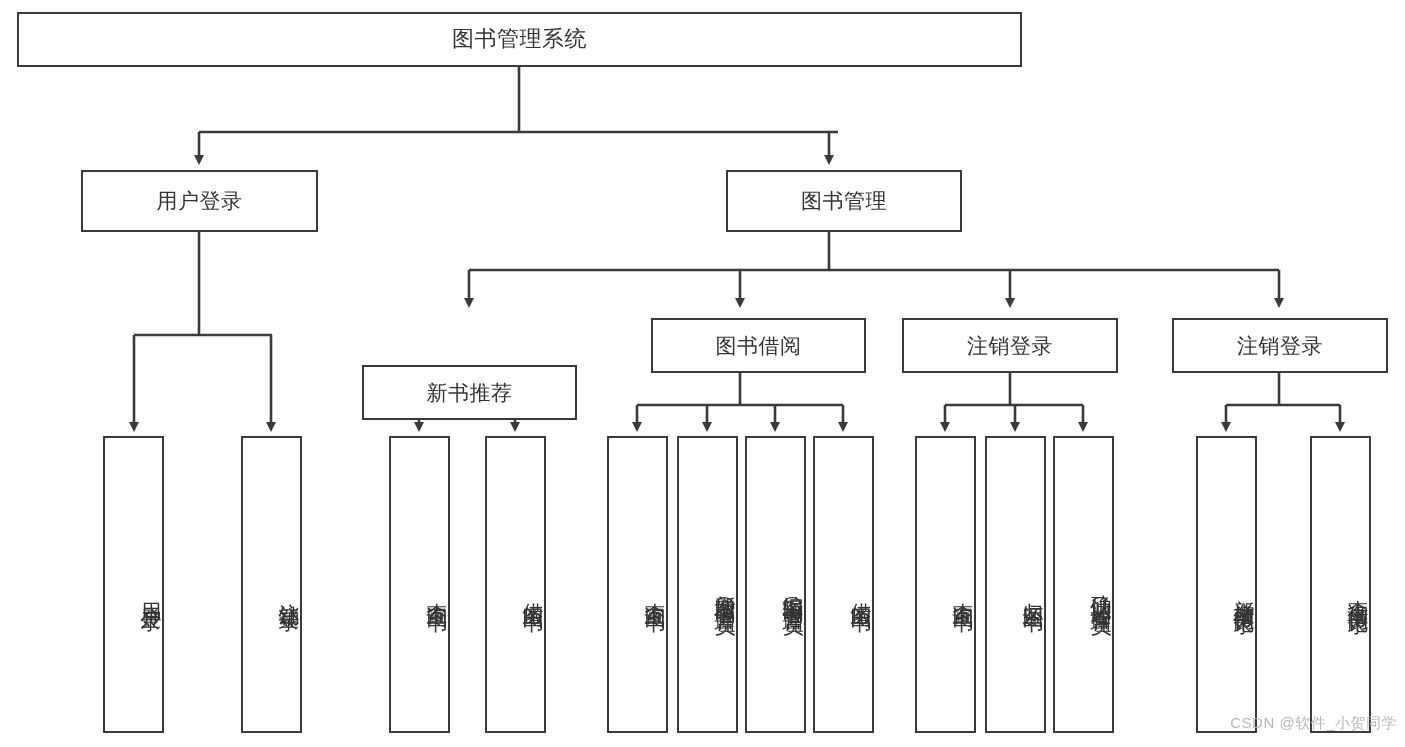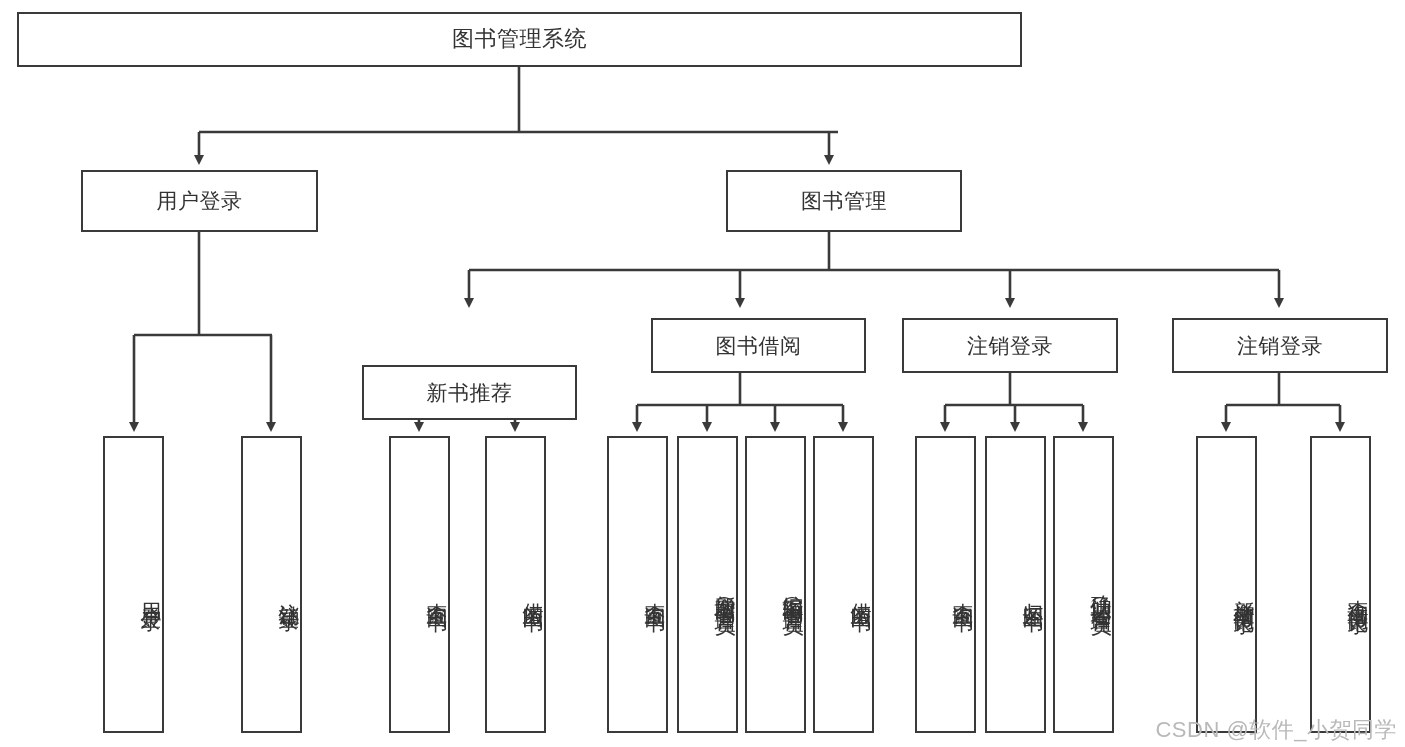--- a/index.html
+++ b/index.html
@@ -54,22 +54,22 @@
     justify-content: center;
   }
   .node.v .vtext {
     writing-mode: vertical-rl;
     text-orientation: upright;
     white-space: nowrap;
   }
   #watermark {
     position: absolute;
     right: 8px;
-    bottom: 2px;
-    font-size: 22px;
+    bottom: 14px;
+    font-size: 15px;
     color: #b9b9b9;
     letter-spacing: 0.5px;
     white-space: nowrap;
     pointer-events: none;
   }
 </style>
 </head>
 <body>
 
 <div id="canvas">

